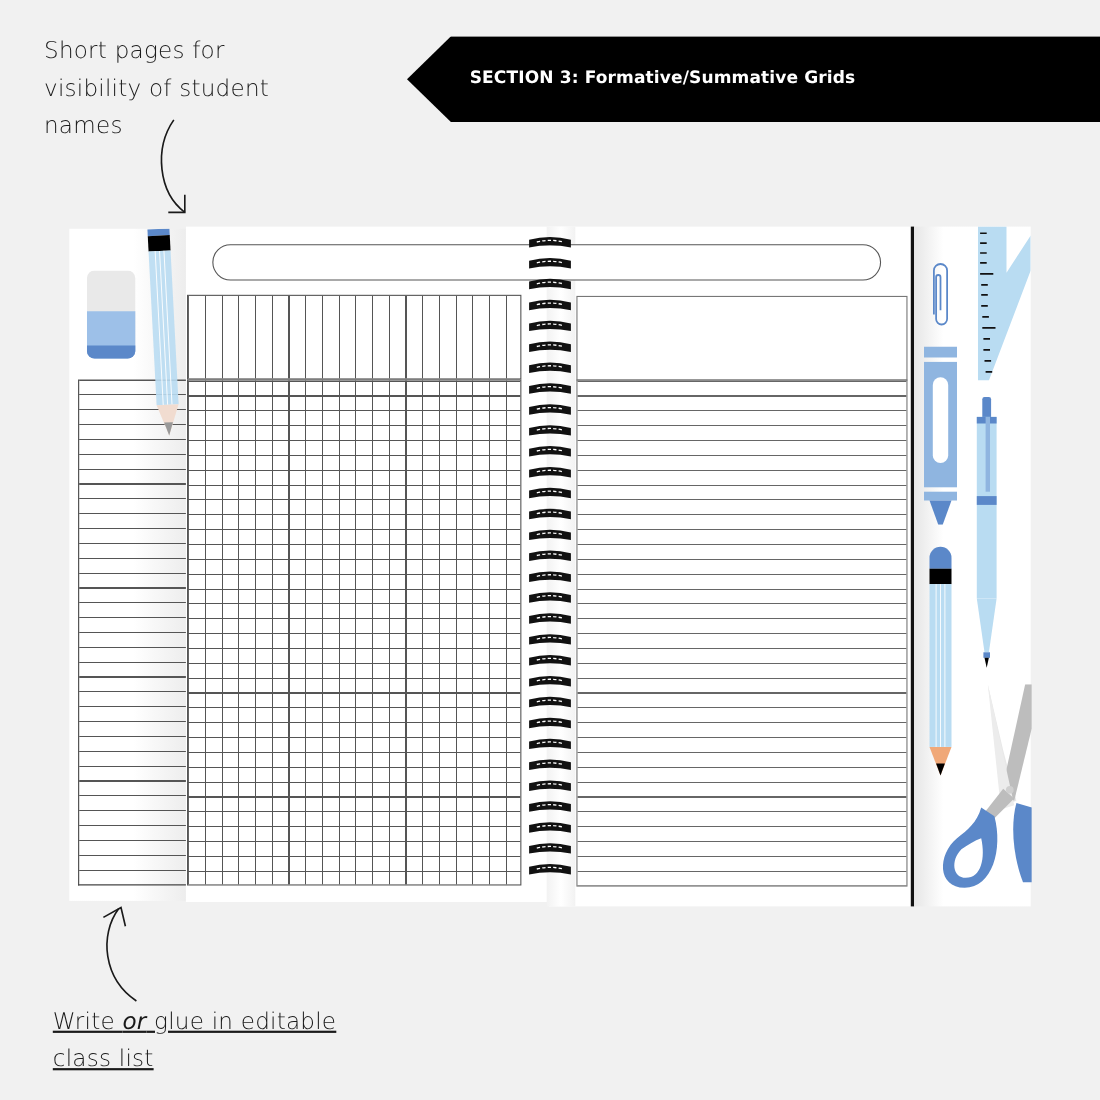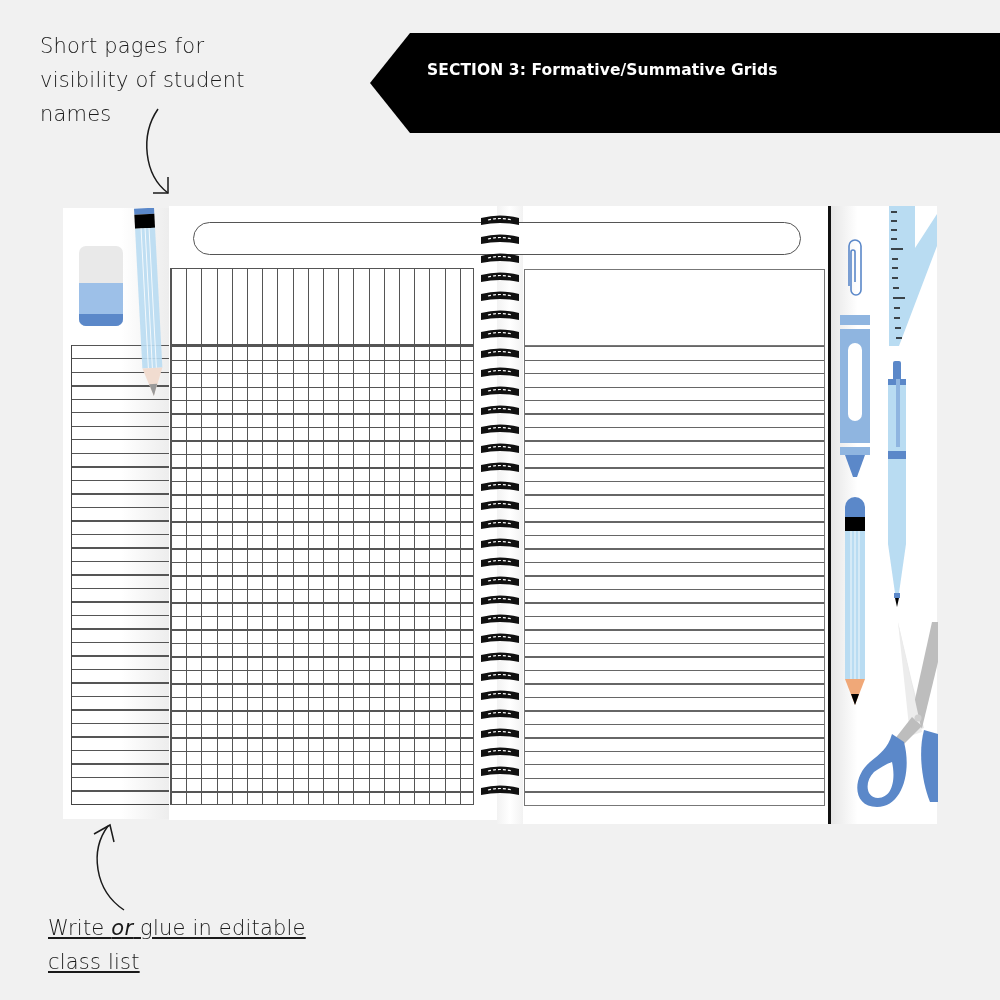--- a/index.html
+++ b/index.html
@@ -11,21 +11,21 @@
   .caption {
     position:absolute; color:#1a1a1a; font-size:21px; line-height:34px;
     font-family:"DejaVu Sans", sans-serif; font-weight:300; letter-spacing:0.2px;
   }
   .caption-top { left:40px; top:29px; width:240px; }
   .caption-bottom { left:48px; top:911px; width:260px;text-decoration:underline; }
   .caption-bottom em { font-style:italic; }
   .arrow { position:absolute; }
 
   .banner {
-    position:absolute; left:370px; top:33px; width:630px; height:100px;
+    position:absolute; left:370px; top:33px; width:630px; height:78px;
     background:#000;
     clip-path: polygon(40px 0, 100% 0, 100% 100%, 40px 100%, 0 50%);
   }
   .banner-text {
     position:absolute; left:57px; top:28px; color:#fff;
     font-family:"DejaVu Sans", sans-serif; font-weight:bold; font-size:15.5px;
     letter-spacing:0.1px;
   }
 
   

